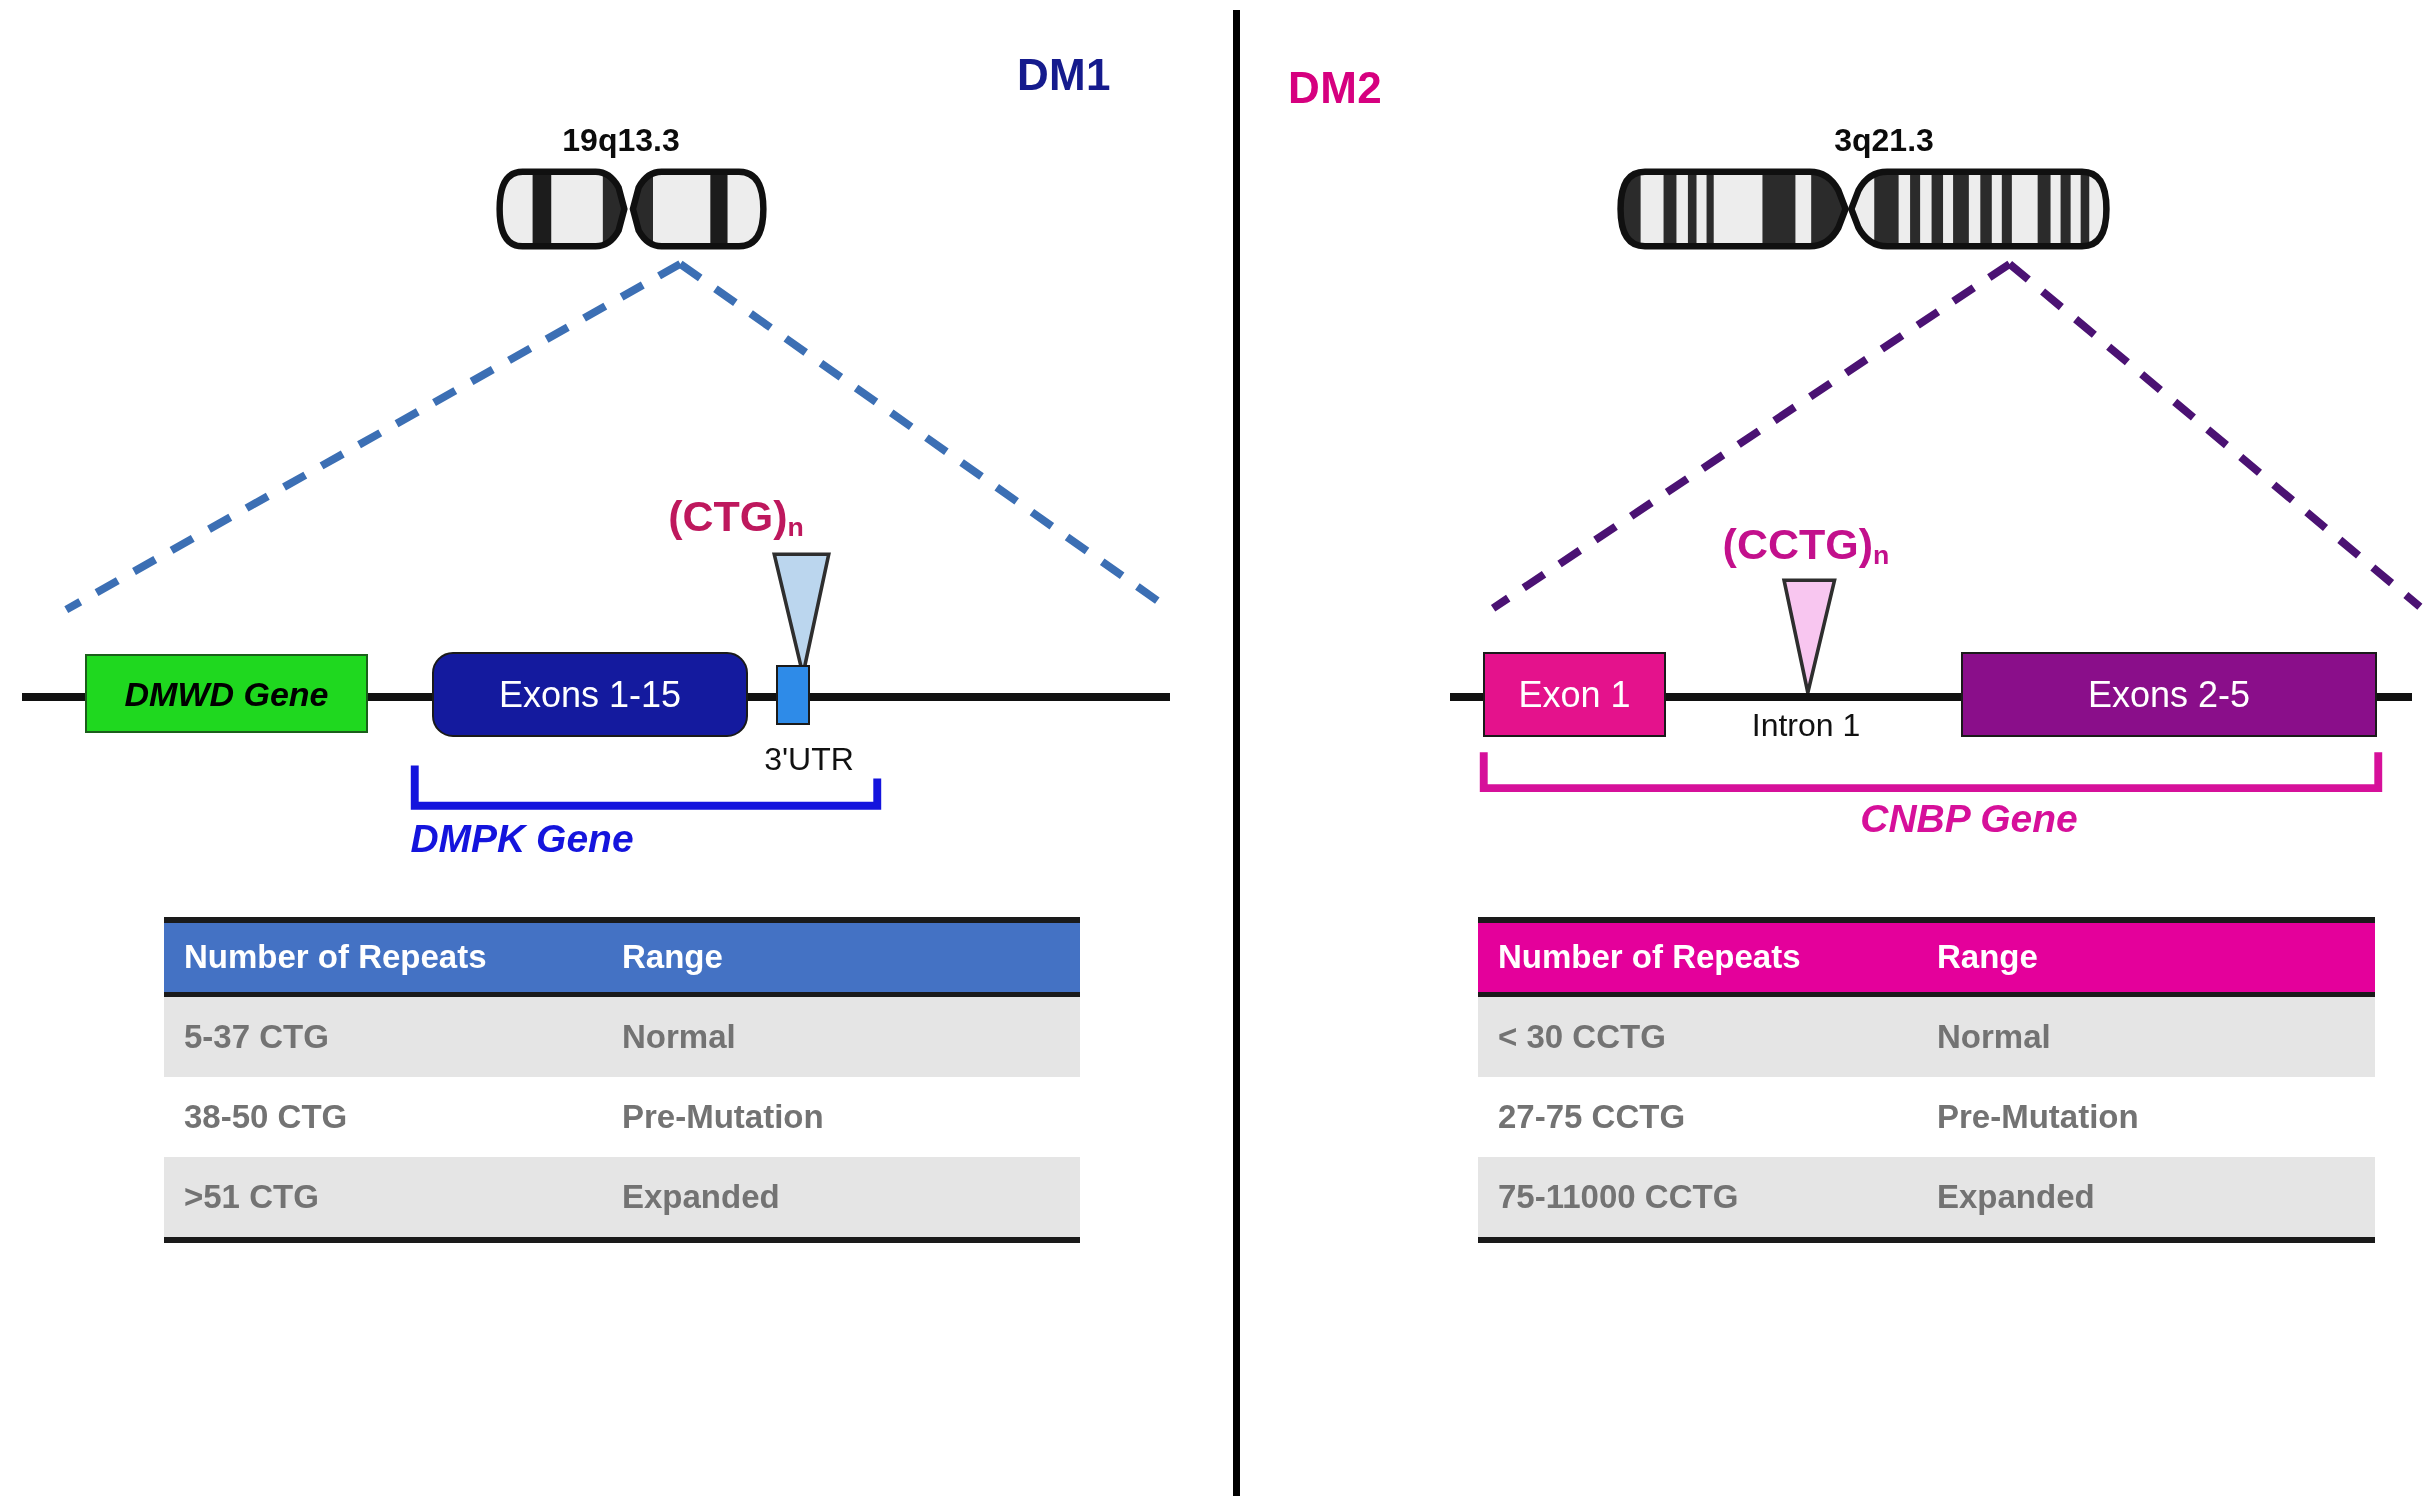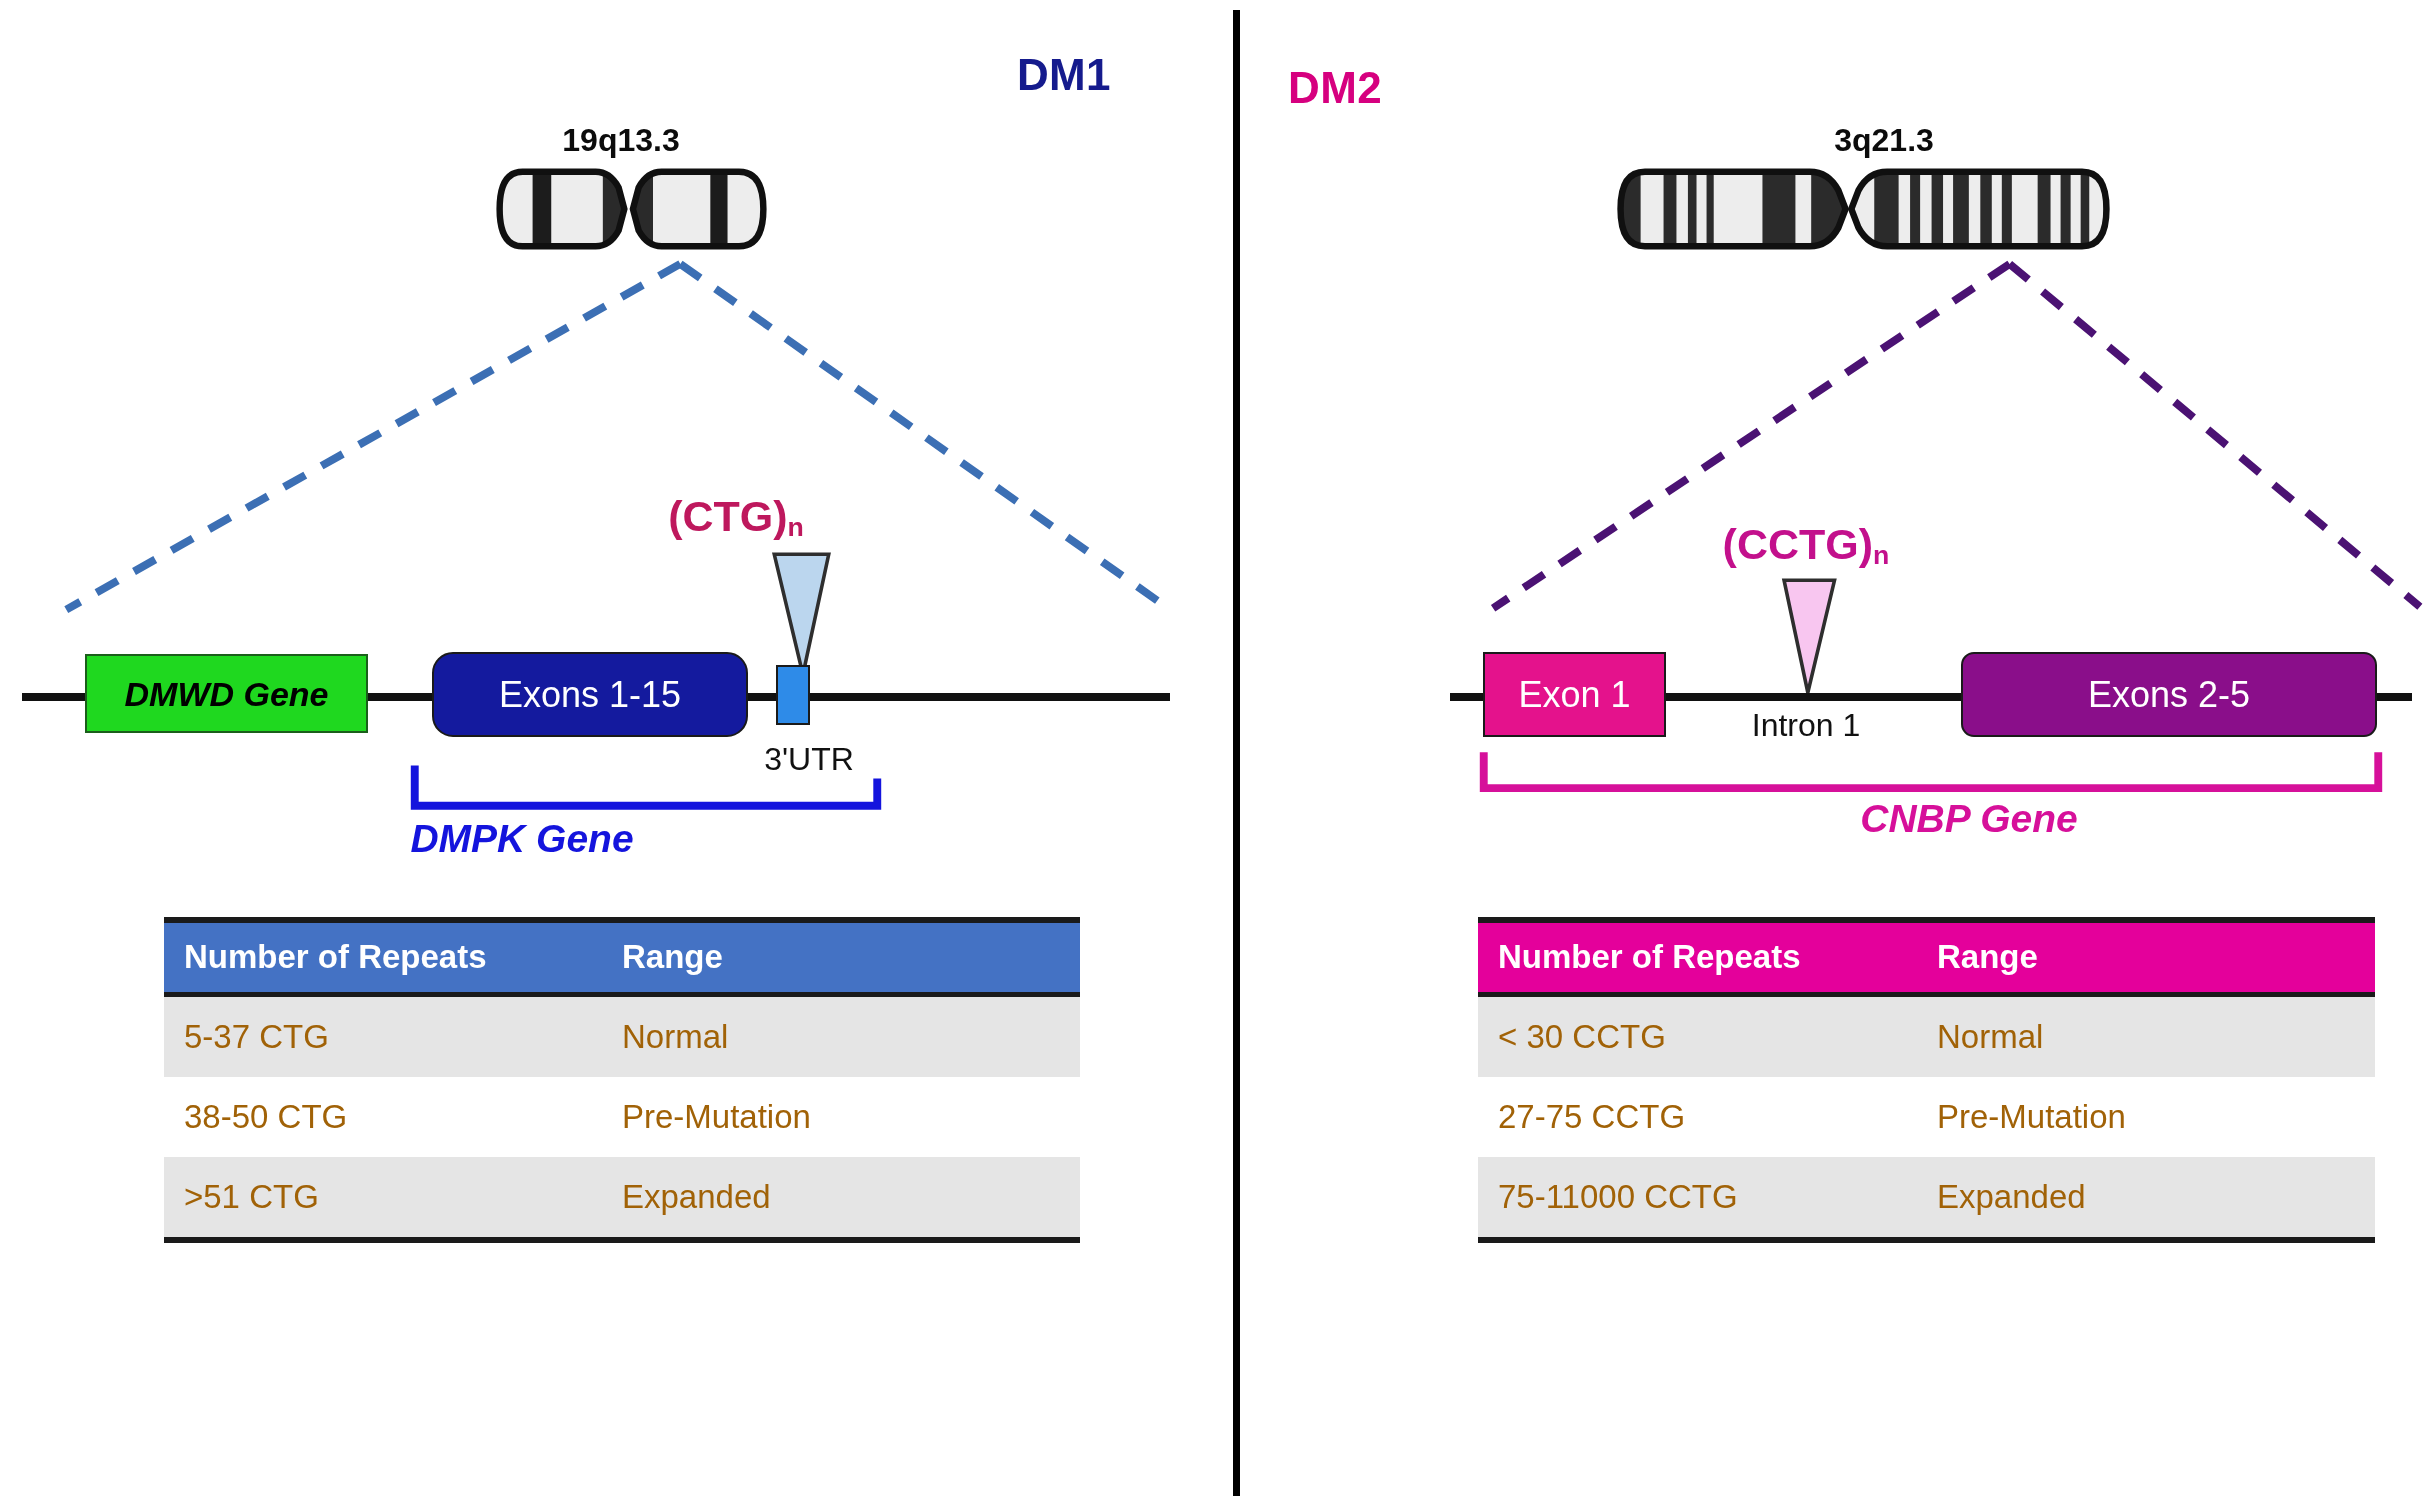--- a/index.html
+++ b/index.html
@@ -125,22 +125,22 @@
 
   
   .rtable {
     border-collapse: collapse;
     table-layout: fixed;
   }
   .rtable th, .rtable td {
     text-align: left;
     padding: 0 0 0 20px;
     font-size: 33px;
-    font-weight: normal;
-    color: #a16207;
+    font-weight: bold;
+    color: #737373;
     border: none;
   }
   .rtable thead th {
     color: #ffffff;
     font-weight: bold;
     height: 69px;
     vertical-align: middle;
   }
   .rtable tbody td {
     height: 80px;
@@ -279,21 +279,21 @@
   <svg class="abs" style="left:1771px; top:576px;" width="78" height="121" viewBox="0 0 108 168">
     <polygon points="18,6 88,6 51,162" fill="#F8C6F0" stroke="#2e2e2e" stroke-width="5"></polygon>
   </svg>
 
   <div class="abs track-line" style="left:1450px; top:693px; width:962px;"></div>
 
   <div class="abs gene-box box-magenta" style="left:1483px; top:652px; width:183px; height:85px;">
     <span>Exon 1</span>
   </div>
 
-  <div class="abs gene-box box-purple" style="left:1961px; top:652px; width:416px; height:85px;border-radius:13px;">
+  <div class="abs gene-box box-purple" style="left:1961px; top:652px; width:416px; height:85px;">
     <span>Exons 2-5</span>
   </div>
 
   <div class="abs plain-label" id="intron-label">Intron 1</div>
 
   <svg class="abs" style="left:1478px; top:742px;" width="906" height="55" viewBox="0 0 1262 76">
     <polyline points="8,14 8,64 1254,64 1254,14" fill="none" stroke="#D6109A" stroke-width="11" stroke-linecap="butt" stroke-linejoin="miter"></polyline>
   </svg>
 
   <div class="abs bracket-name" id="cnbp-name">CNBP Gene</div>

